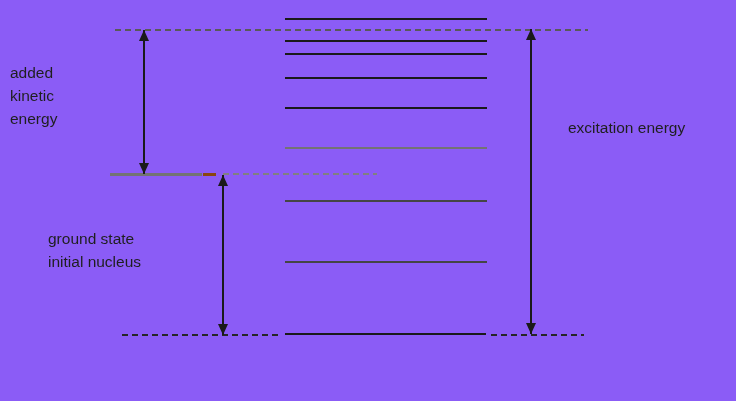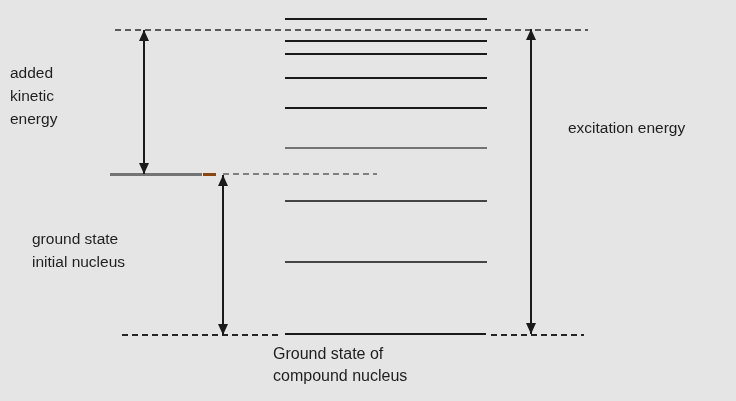--- a/index.html
+++ b/index.html
@@ -1,19 +1,19 @@
 <!DOCTYPE html>
 <html><head>
 <meta charset="utf-8">
 <style>
   html,body{margin:0;padding:0;background:#ffffff;}
   .canvas{
     position:relative;
     width:736px;height:401px;
-    background:#e5e5e5;
+    background:#8b5cf6;
     font-family:"Liberation Sans",sans-serif;
     overflow:hidden;
   }
   .hline{position:absolute;}
   .dline{position:absolute;height:2px;}
   .varrow{position:absolute;width:2px;background:#1a1a1a;}
   .varrow::before{
     content:"";position:absolute;left:-4px;top:0;width:0;height:0;
     border-left:5px solid transparent;border-right:5px solid transparent;
     border-bottom:11px solid #1a1a1a;
@@ -56,20 +56,18 @@
       <div class="dline" style="top: 334px; left: 491px; width: 93px; background: repeating-linear-gradient(90deg, rgb(38, 38, 38) 0px, rgb(38, 38, 38) 6px, transparent 6px, transparent 10px);"></div>
       <div class="varrow" style="left: 143px; top: 30px; height: 144px;"></div>
       <div class="varrow" style="left: 222px; top: 175px; height: 160px;"></div>
       <div class="varrow" style="left: 530px; top: 29px; height: 305px;"></div>
     </div>
 
   <div class="diagram-label" style="left:10px;top:61px;">added
 kinetic
 energy</div>
 
-  <div class="diagram-label" style="left:32px;top:227px;">ground state
+  <div class="diagram-label" style="left:48px;top:227px;">ground state
 initial nucleus</div>
 
   <div class="diagram-label" style="left:568px;top:96px;margin-top:20px;">excitation energy</div>
 
-  <div class="caption" style="left:273px;top:343px;">Ground state of
-compound nucleus</div>
 </div>
 
 </body></html>

